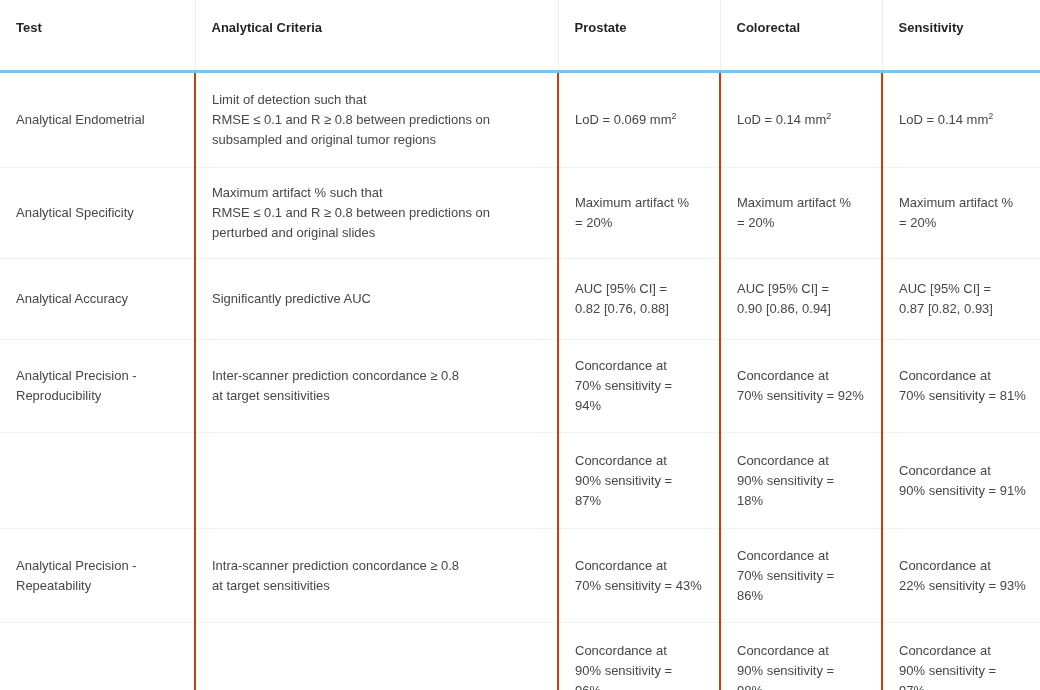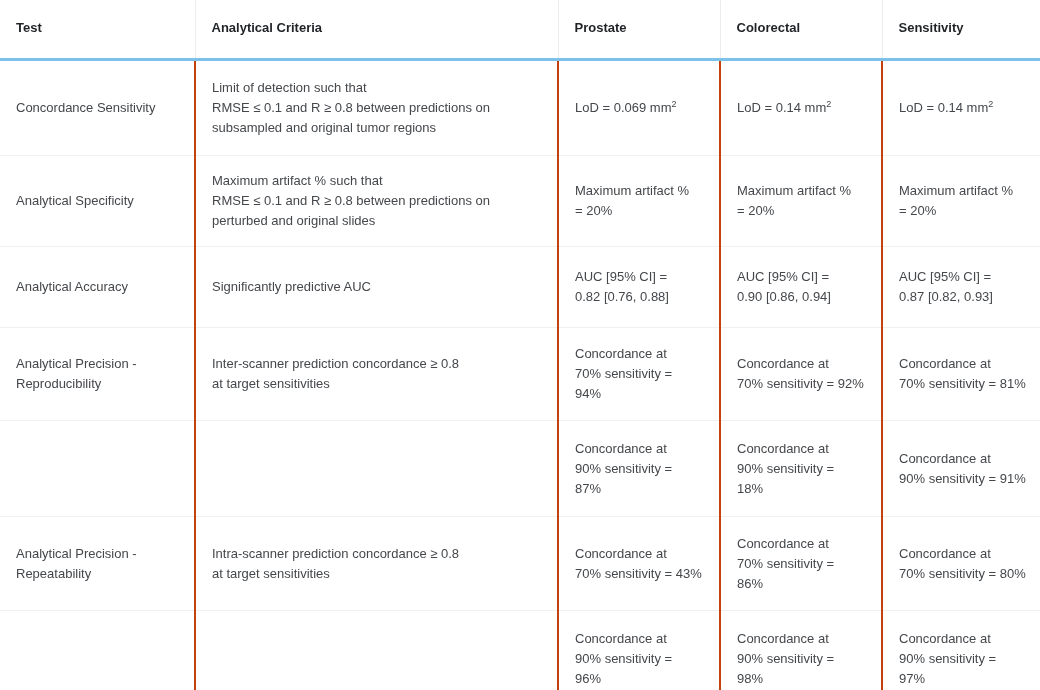--- a/index.html
+++ b/index.html
@@ -34,21 +34,21 @@
   col.c-criteria    { width: 363px; }
   col.c-prostate    { width: 162px; }
   col.c-colorectal  { width: 162px; }
   col.c-endometrial { width: 158px; }
 
   thead th {
     text-align: left;
     font-size: 13px;
     font-weight: bold;
     color: #1f2326;
-    padding: 0 0 4px 16px;
+    padding: 0 0 16px 16px;
     height: 54px;
     vertical-align: middle;
     background: #ffffff;
     border-right: 1px solid #ededef;
     border-bottom: 3px solid #7cc2e8;
   }
   thead th:last-child { border-right: none; }
 
   tbody td {
     font-size: 13px;
@@ -91,21 +91,21 @@
         <th>Test</th>
         <th>Analytical Criteria</th>
         <th>Prostate</th>
         <th>Colorectal</th>
         <th>Sensitivity</th>
       </tr>
     </thead>
     <tbody id="table-body">
         <tr class="r-sens">
           <td>
-            <span class="cell-line">Concordance Sensitivity</span>
+            <span class="cell-line">Analytical Endometrial</span>
           </td>
           <td>
             <span class="cell-line">Limit of detection such that</span>
             <span class="cell-line">RMSE ≤ 0.1 and R ≥ 0.8 between predictions on</span>
             <span class="cell-line">subsampled and original tumor regions</span>
           </td>
           <td>
             <span class="cell-line">LoD = 0.069 mm<span class="sup">2</span></span>
           </td>
           <td>
@@ -215,21 +215,21 @@
             <span class="cell-line">Concordance at</span>
             <span class="cell-line">70% sensitivity = 43%</span>
           </td>
           <td>
             <span class="cell-line">Concordance at</span>
             <span class="cell-line">70% sensitivity =</span>
             <span class="cell-line">86%</span>
           </td>
           <td>
             <span class="cell-line">Concordance at</span>
-            <span class="cell-line">70% sensitivity = 80%</span>
+            <span class="cell-line">22% sensitivity = 93%</span>
           </td>
         </tr>
         <tr class="r-rpt2">
           <td>
             <span class="empty-cell"></span>
           </td>
           <td>
             <span class="empty-cell"></span>
           </td>
           <td>

